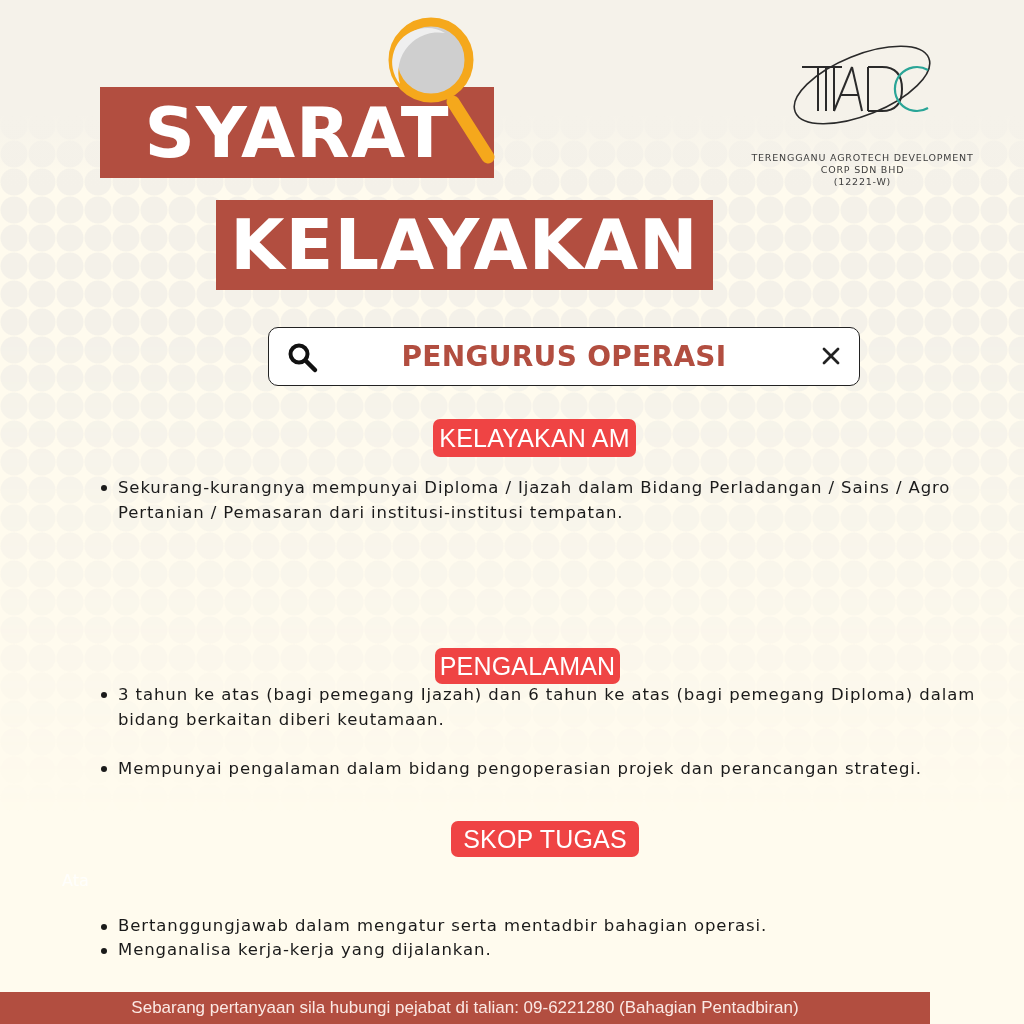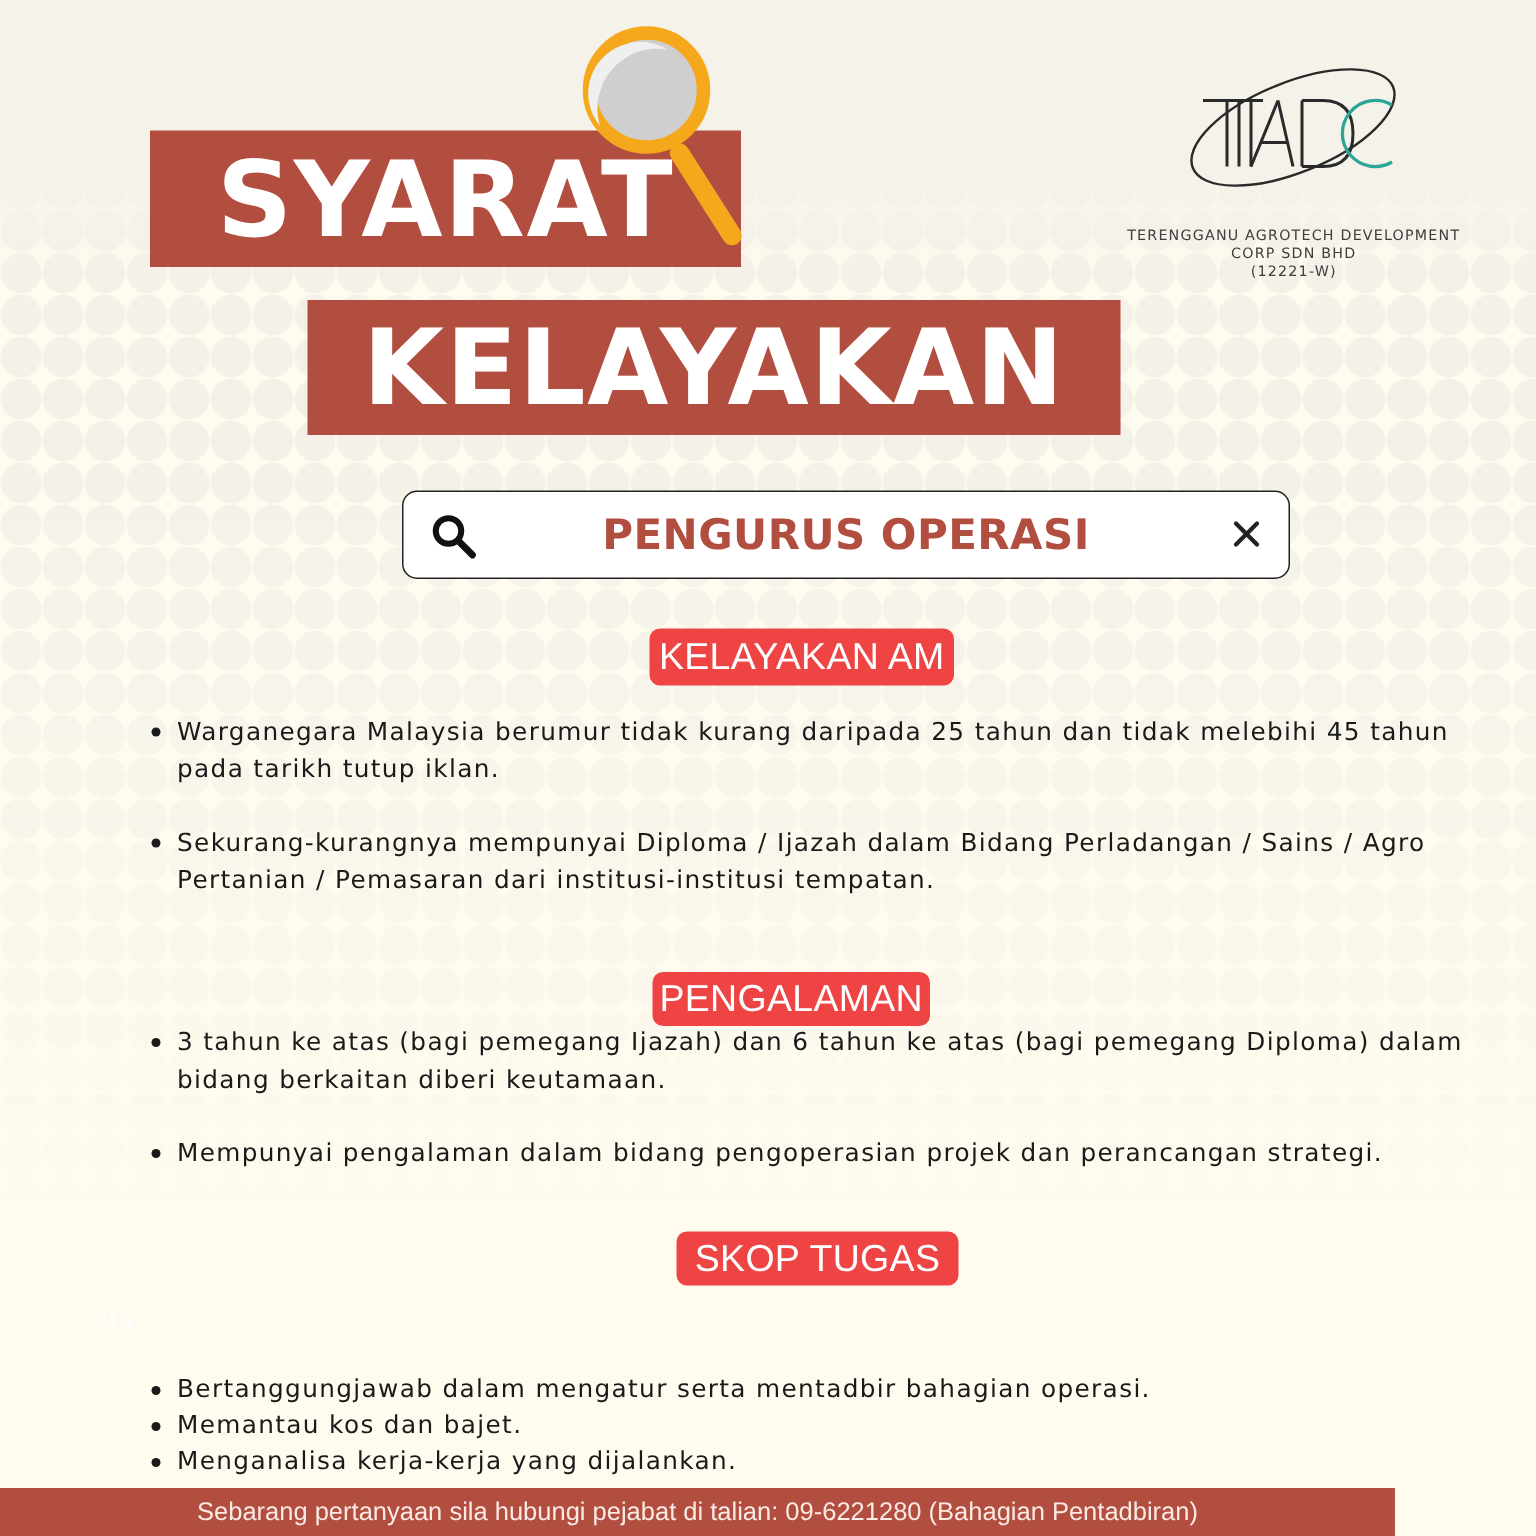--- a/index.html
+++ b/index.html
@@ -36,21 +36,21 @@
     font-weight: bold;
     letter-spacing: 1px;
     display: flex; align-items: center; justify-content: center;
   }
   .title-syarat {
     left: 87px; top: 87px; width: 394px; height: 91px;
     font-size: 70px;
     margin-left: 13px;
   }
   .title-kelayakan {
-    left: 205px; top: 200px; width: 542px; height: 90px;
+    left: 216px; top: 200px; width: 497px; height: 90px;
     font-size: 70px;
   }
 
   
   .magnifier {
     position: absolute; left: 383px; top: 12px; width: 120px; height: 155px;
   }
 
   
   .logo {
@@ -182,31 +182,29 @@
   </svg>
   <div class="search-text">PENGURUS OPERASI</div>
   <svg class="close-icon" viewBox="0 0 24 24">
     <line x1="5" y1="5" x2="19" y2="19" stroke="#222" stroke-width="2.8" stroke-linecap="round"></line>
     <line x1="19" y1="5" x2="5" y2="19" stroke="#222" stroke-width="2.8" stroke-linecap="round"></line>
   </svg>
 </div>
 
 <div class="badge badge-am">KELAYAKAN AM</div>
 <ul class="list list-am">
-  <li>Warganegara Malaysia berumur tidak kurang daripada 25 tahun dan tidak melebihi 45 tahun pada tarikh tutup iklan.</li>
   <li>Sekurang-kurangnya mempunyai Diploma / Ijazah dalam Bidang Perladangan / Sains / Agro Pertanian / Pemasaran dari institusi-institusi tempatan.</li>
 </ul>
 
 <div class="badge badge-pengalaman">PENGALAMAN</div>
 <ul class="list list-peng">
   <li>3 tahun ke atas (bagi pemegang Ijazah) dan 6 tahun ke atas (bagi pemegang Diploma) dalam bidang berkaitan diberi keutamaan.</li>
   <li>Mempunyai pengalaman dalam bidang pengoperasian projek dan perancangan strategi.</li>
 </ul>
 
 <div class="badge badge-skop">SKOP TUGAS</div>
 <div class="ghost-text">Ata</div>
 <ul class="list list-skop">
   <li>Bertanggungjawab dalam mengatur serta mentadbir bahagian operasi.</li>
-  <li>Memantau kos dan bajet.</li>
   <li>Menganalisa kerja-kerja yang dijalankan.</li>
 </ul>
 
 <div class="footer">Sebarang pertanyaan sila hubungi pejabat di talian: 09-6221280 (Bahagian Pentadbiran)</div>
 
 </body></html>

